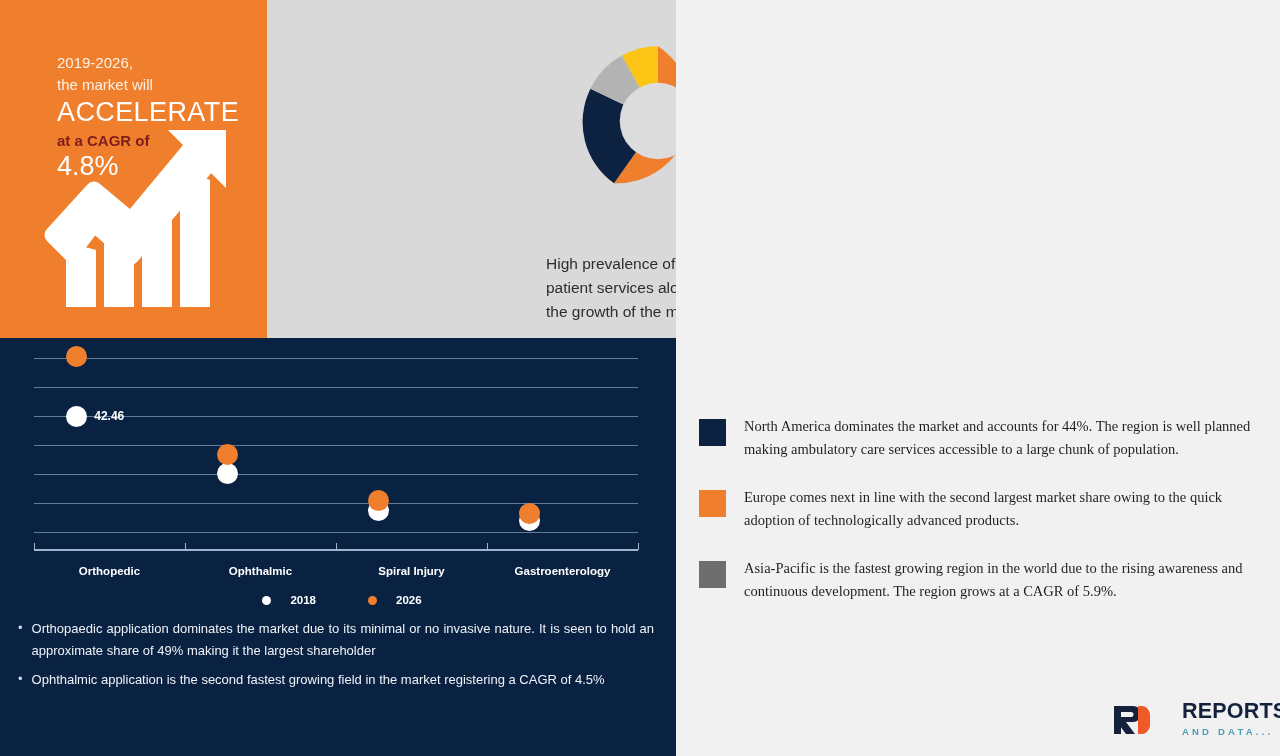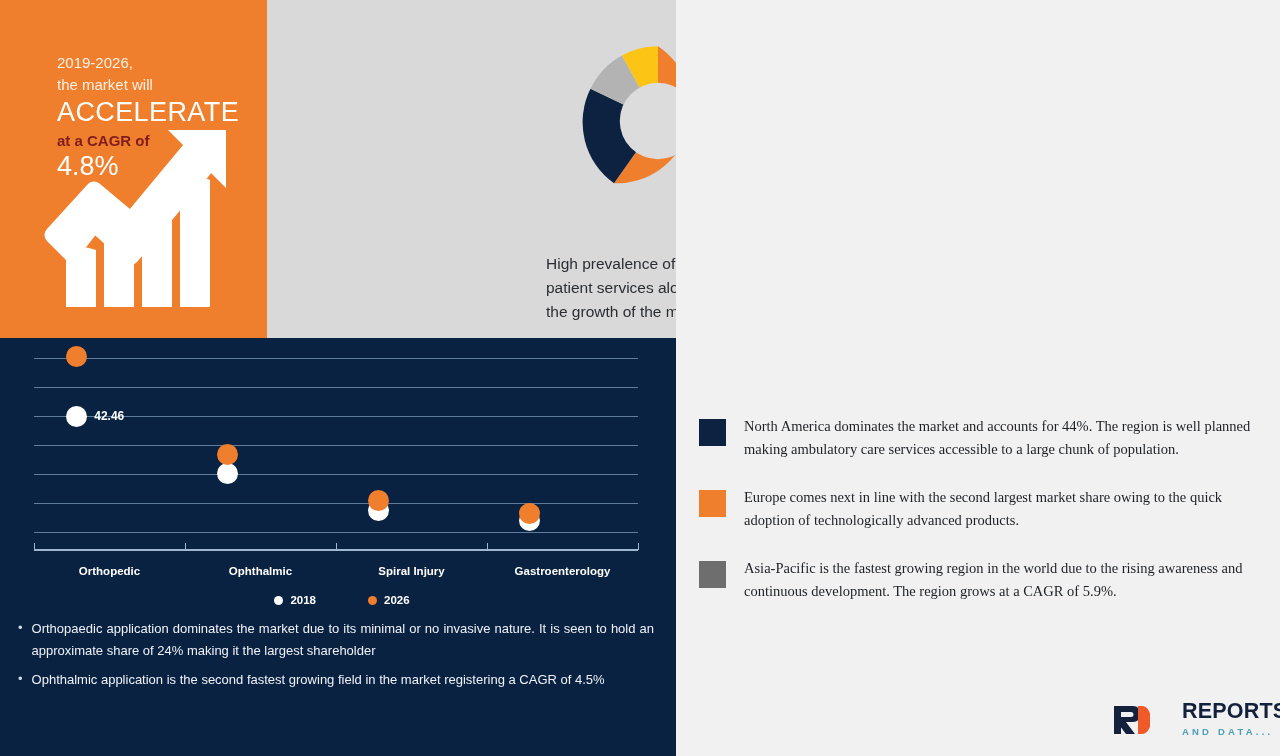--- a/index.html
+++ b/index.html
@@ -75,21 +75,21 @@
     font-size:11.5px; font-weight:bold; color:#ffffff;
   }
   .dp-val {
     position:absolute; font-size:12px; font-weight:bold; color:#ffffff;
   }
   .dp-legend {
     position:absolute; left:0; top:594px; width:676px;
     display:flex; justify-content:center; gap:52px;
     font-size:11.5px; font-weight:bold; color:#ffffff;
   }
-  .dp-legend .itm { display:flex; align-items:center; gap:7px; }
+  .dp-legend .itm { display:flex; align-items:center; gap:19px; }
   .dp-legend .dot { width:9px; height:9px; border-radius:50%; display:inline-block; }
 
   
   .navy-bullets {
     position:absolute; left:18px; top:618px; width:636px; color:#e8eef5;
   }
   .nb-row { display:flex; gap:9px; margin-bottom:7px; }
   .nb-mark { font-size:13px; line-height:1.55; color:#cfd8e3; }
   .nb-txt {
     font-size:13px; line-height:1.68; text-align:justify; color:#eef2f7;
@@ -209,21 +209,21 @@
         <div class="itm">
           <span class="dot" style="background: rgb(239, 127, 44);"></span>
           <span>2026</span>
         </div>
       </div>
     </div>
 
   <div class="navy-bullets" id="app-bullets">
       <div class="nb-row">
         <div class="nb-mark">•</div>
-        <div class="nb-txt">Orthopaedic application dominates the market due to its minimal or no invasive nature. It is seen to hold an approximate share of 24% making it the largest shareholder</div>
+        <div class="nb-txt">Orthopaedic application dominates the market due to its minimal or no invasive nature. It is seen to hold an approximate share of 49% making it the largest shareholder</div>
       </div>
       <div class="nb-row">
         <div class="nb-mark">•</div>
         <div class="nb-txt">Ophthalmic application is the second fastest growing field in the market registering a CAGR of 4.5%</div>
       </div>
     </div>
 
   <div class="regions" id="region-bullets">
       <div class="rg-row">
         <div class="rg-sw" style="background: rgb(13, 34, 64);"></div>

